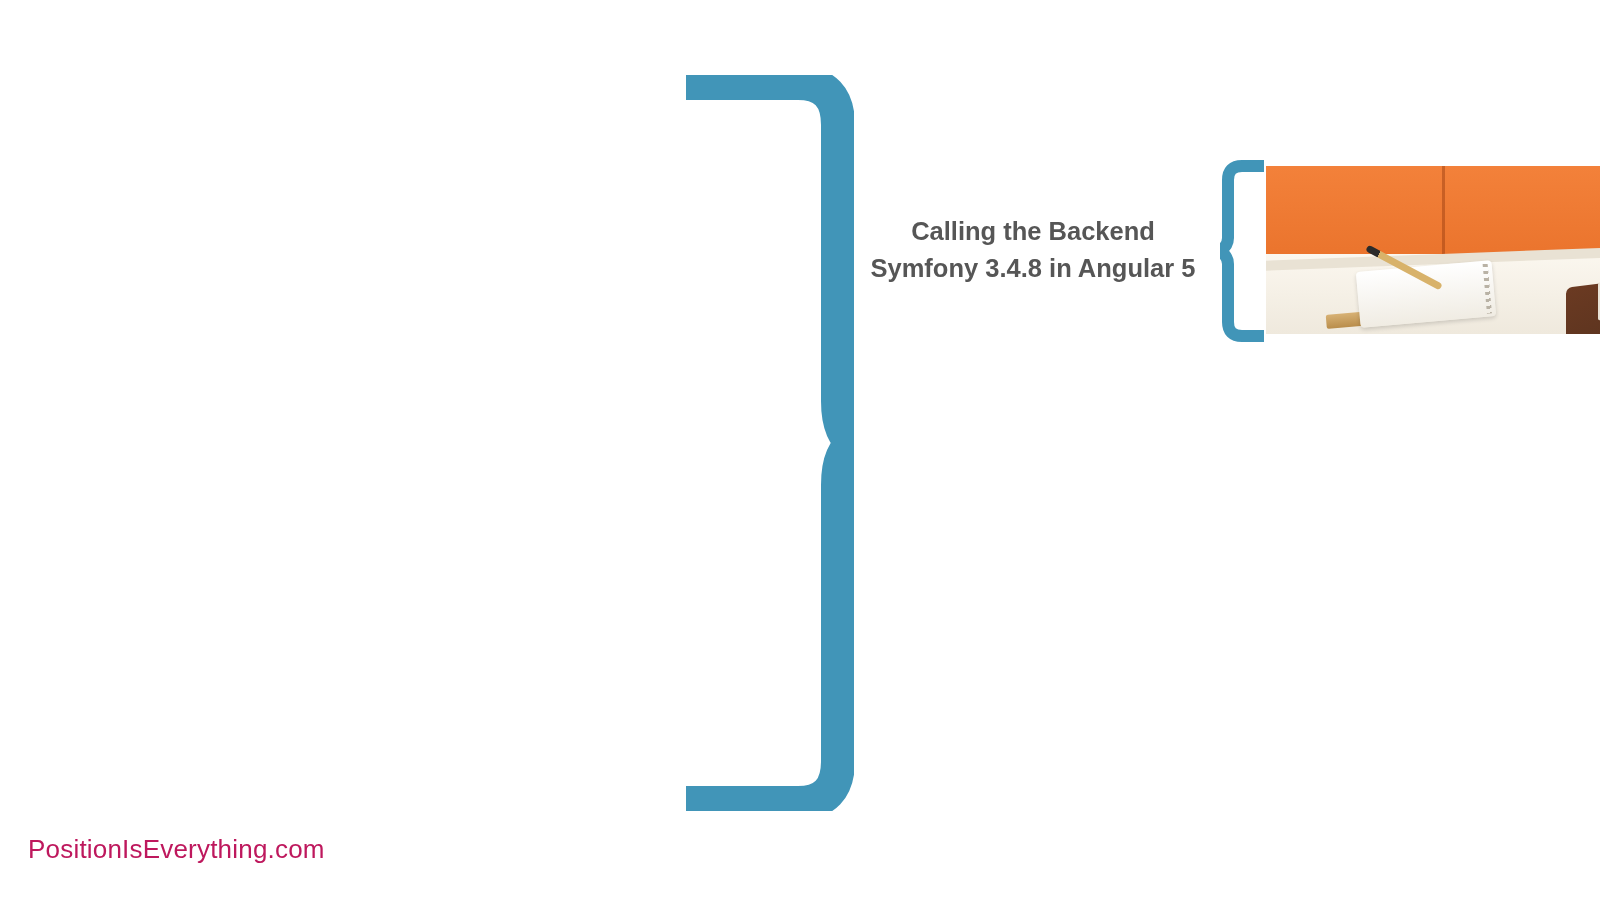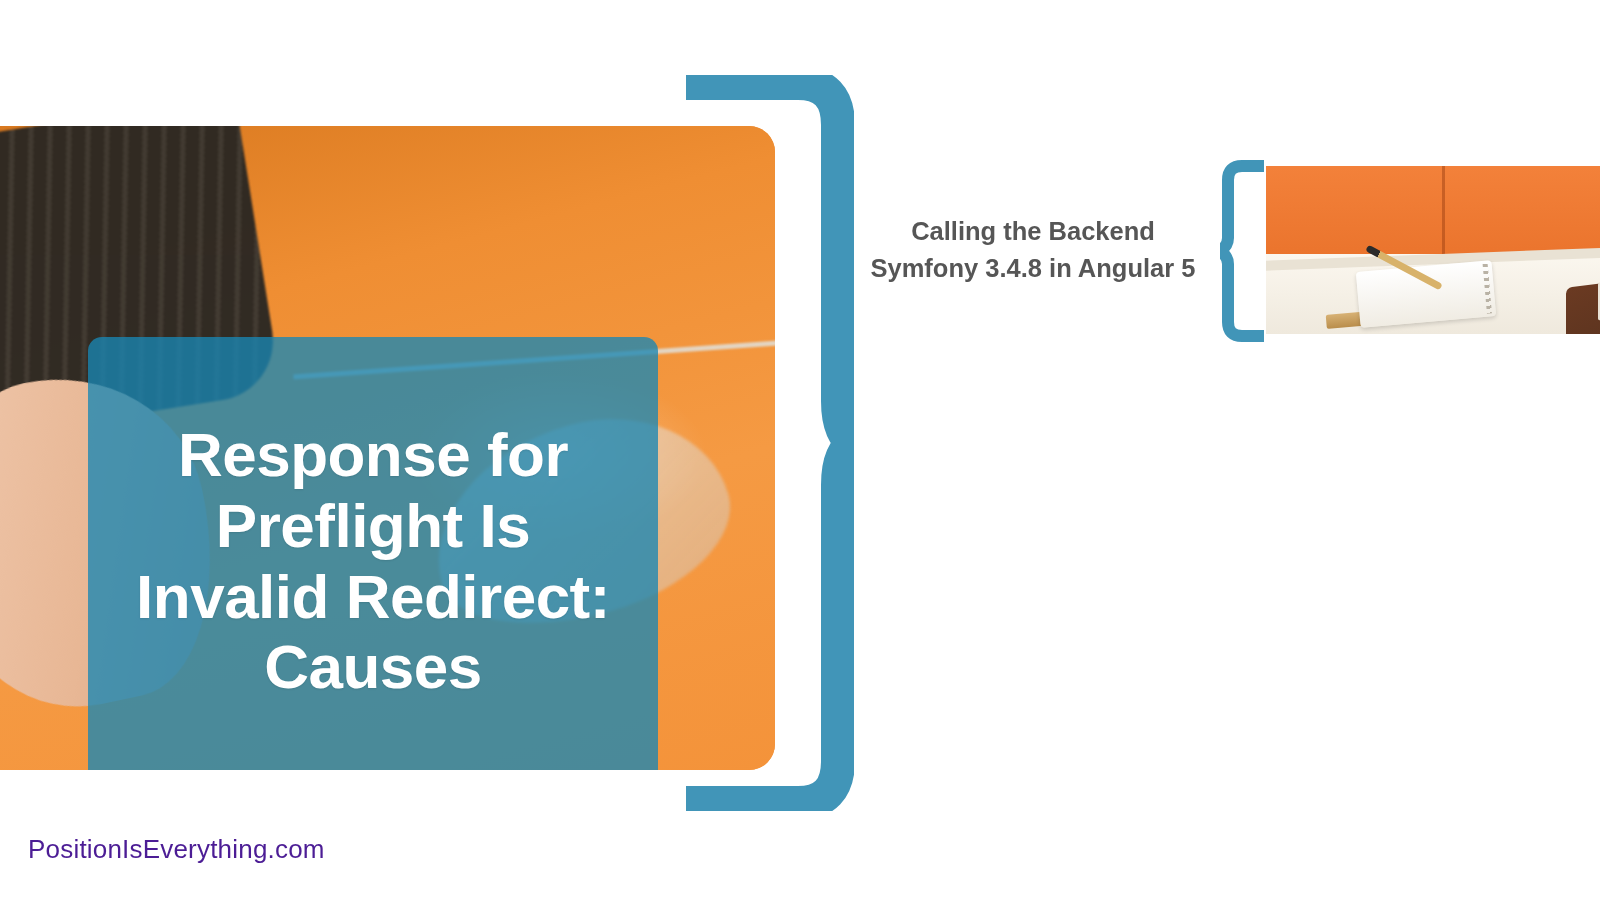--- a/index.html
+++ b/index.html
@@ -254,42 +254,30 @@
   .t2-reflect {
     position:absolute; left:96px; bottom:0; width:230px; height:40px;
     background:linear-gradient(180deg, rgba(255,255,255,.30), rgba(255,255,255,0));
     transform:skewX(-8deg);
   }
 
   
   .footer {
     position:absolute;
     left:28px; top:834px;
-    color:#4c1d95;
+    color:#be185d;
     font-size:26px;
     letter-spacing:.2px;
   }
 </style>
 </head>
 <body>
 
 <div class="canvas">
 
-  <div class="hero">
-    <div class="hero-photo"></div>
-    <div class="hero-keyboard"></div>
-    <div class="hero-arm"></div>
-    <div class="hero-cable-a"></div>
-    <div class="hero-cable-b"></div>
-    <div class="hero-mouse"></div>
-
-    <div class="hero-card">
-      <div class="hero-title">Response for Preflight Is Invalid Redirect: Causes</div>
-    </div>
-  </div>
 
   <div class="brace-big">
     <svg viewBox="0 0 176 736" preserveAspectRatio="none" aria-hidden="true">
       <path d="M8 8
                L120 8
                Q160 8 160 50
                L160 326
                Q160 358 176 368
                Q160 378 160 410
                L160 686

